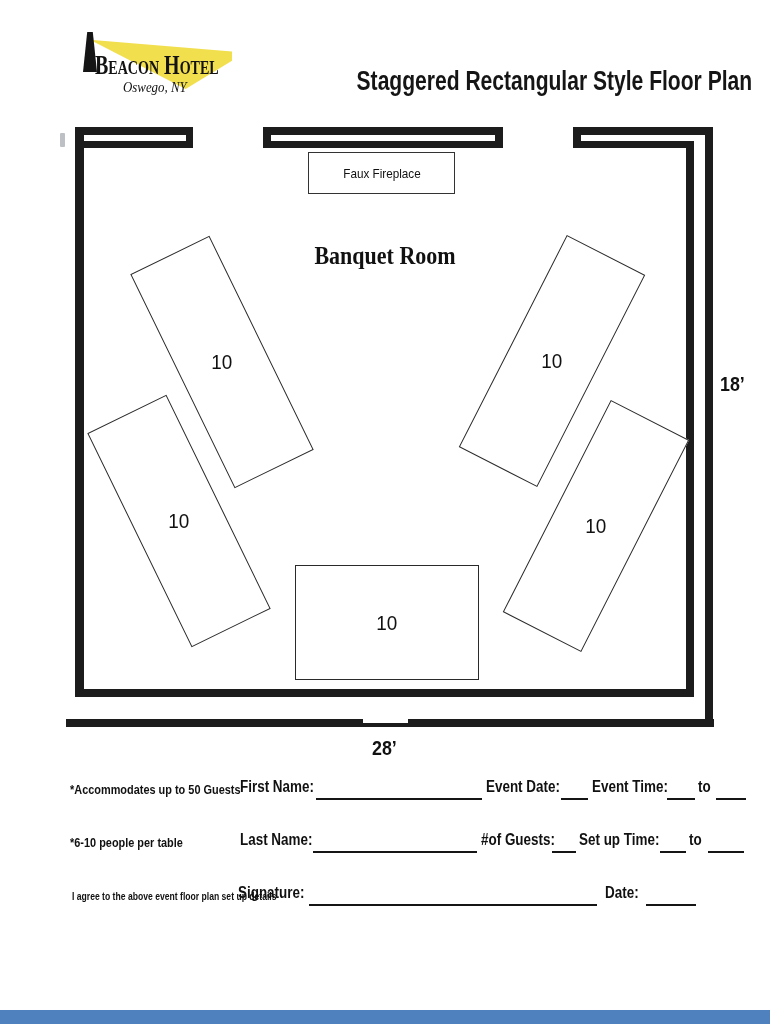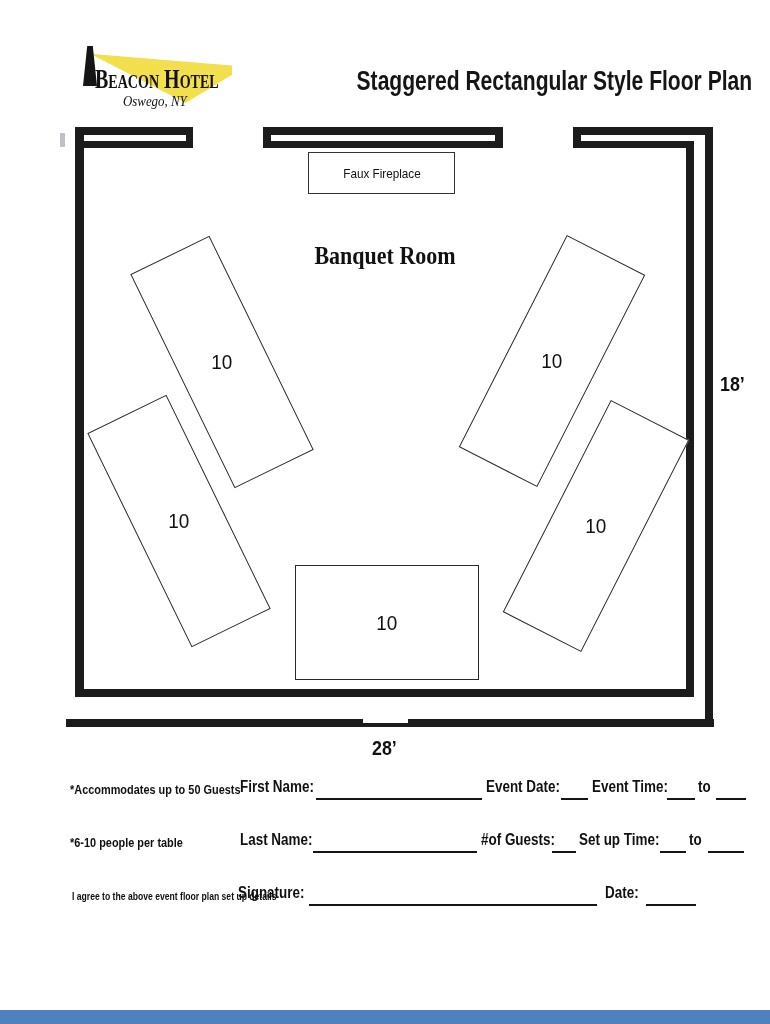--- a/index.html
+++ b/index.html
@@ -4,21 +4,21 @@
 <style>
   html,body{margin:0;padding:0;}
   body{
     width:770px;height:1024px;position:relative;background:#ffffff;
     font-family:"Liberation Sans", sans-serif;color:#111;overflow:hidden;
   }
   .abs{position:absolute;}
   .wall{position:absolute;background:#1c1c1c;}
 
   
-  .logo{position:absolute;left:75px;top:42px;width:160px;height:70px;}
+  .logo{position:absolute;left:75px;top:28px;width:160px;height:70px;}
   .beam{position:absolute;left:12px;top:6px;width:145px;height:58px;
         background:#f2df4e;
         clip-path:polygon(2% 10%, 100% 30%, 100% 46%, 68% 95%);}
   .lighthouse{position:absolute;left:8px;top:4px;width:14px;height:40px;background:#151515;
         clip-path:polygon(30% 0,70% 0,100% 100%,0 100%);}
   .logo-name{position:absolute;left:20px;top:22px;font-family:"Liberation Serif",serif;
         font-weight:bold;font-size:27px;font-variant:small-caps;letter-spacing:0;
         transform:scaleX(0.74);transform-origin:0 50%;white-space:nowrap;color:#121212;}
   .logo-loc{position:absolute;left:48px;top:52px;font-family:"Liberation Serif",serif;
         font-style:italic;font-size:14px;transform:scaleX(0.92);transform-origin:0 50%;white-space:nowrap;}

